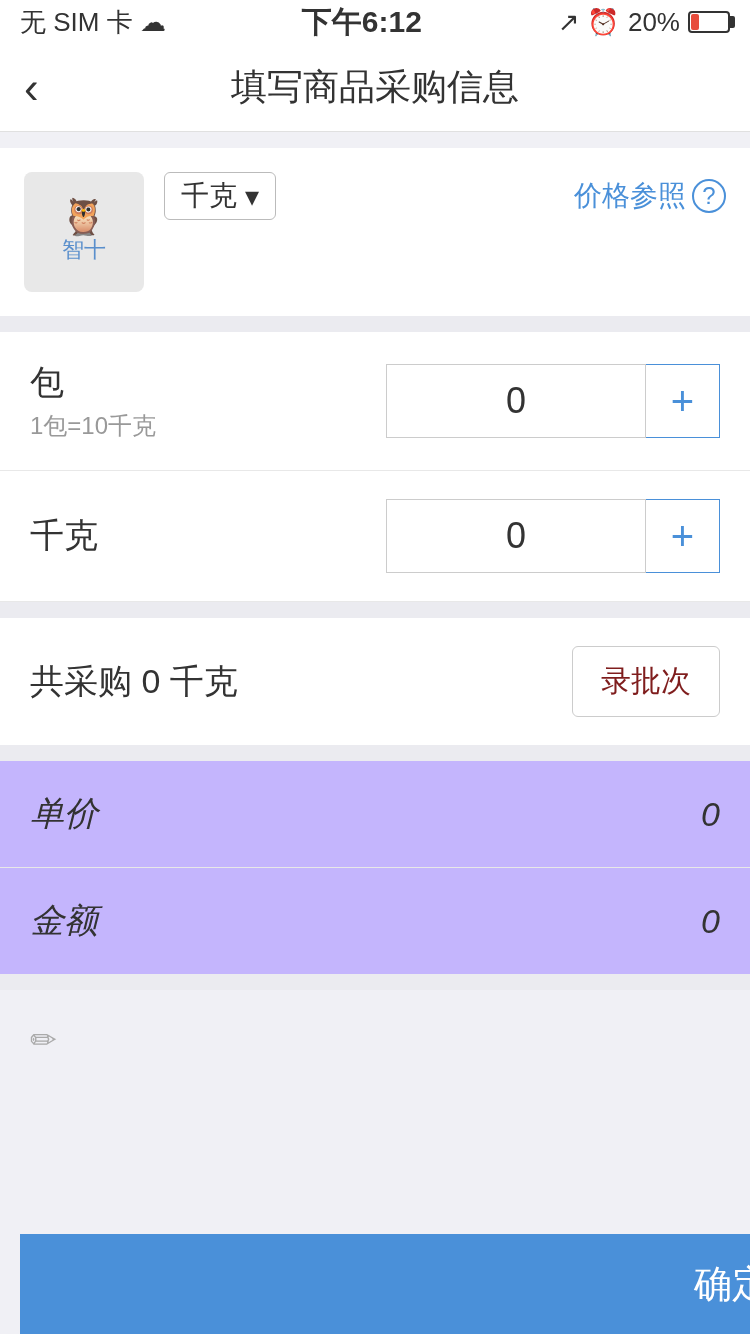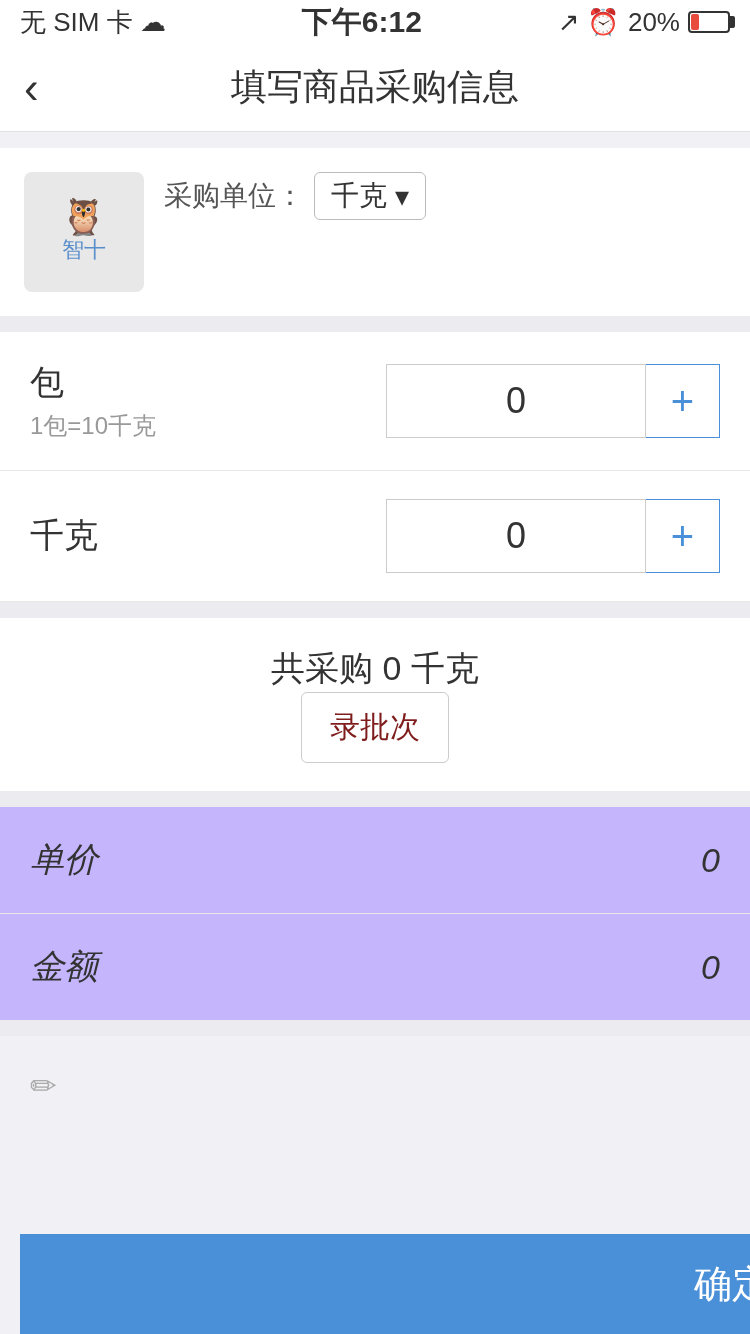--- a/index.html
+++ b/index.html
@@ -235,21 +235,20 @@
       cursor: pointer;
     }
 
     
     .total-row {
       background: #fff;
       display: flex;
       align-items: center;
       justify-content: space-between;
       padding: 28px 30px;
-      flex-direction: column;
     }
     .total-text {
       font-size: 34px;
       color: #333;
     }
     .batch-btn {
       border: 1.5px solid #ccc;
       background: #fff;
       color: #7f1d1d;
       font-size: 30px;
@@ -351,26 +350,29 @@
   <div class="product-card">
     <div class="product-thumb">
       <div style="display:flex;flex-direction:column;align-items:center;">
         <div class="product-thumb-logo">🦉</div>
         <div class="product-thumb-text">智十</div>
       </div>
     </div>
     <div class="product-info">
       <div class="product-unit-row">
         <div style="display:flex;align-items:center;">
-          <span class="unit-label">采购单位：</span>
           <div class="unit-select">
             <span>千克</span>
             <span>▾</span>
           </div>
         </div>
+        <div class="price-ref">
+          <span>价格参照</span>
+          <span class="price-ref-help">?</span>
+        </div>
       </div>
     </div>
   </div>
 
   <div class="divider-block"></div>
 
   <div class="input-section">
     <div class="input-row">
       <div class="input-row-label">
         <span class="main-label">包</span>

